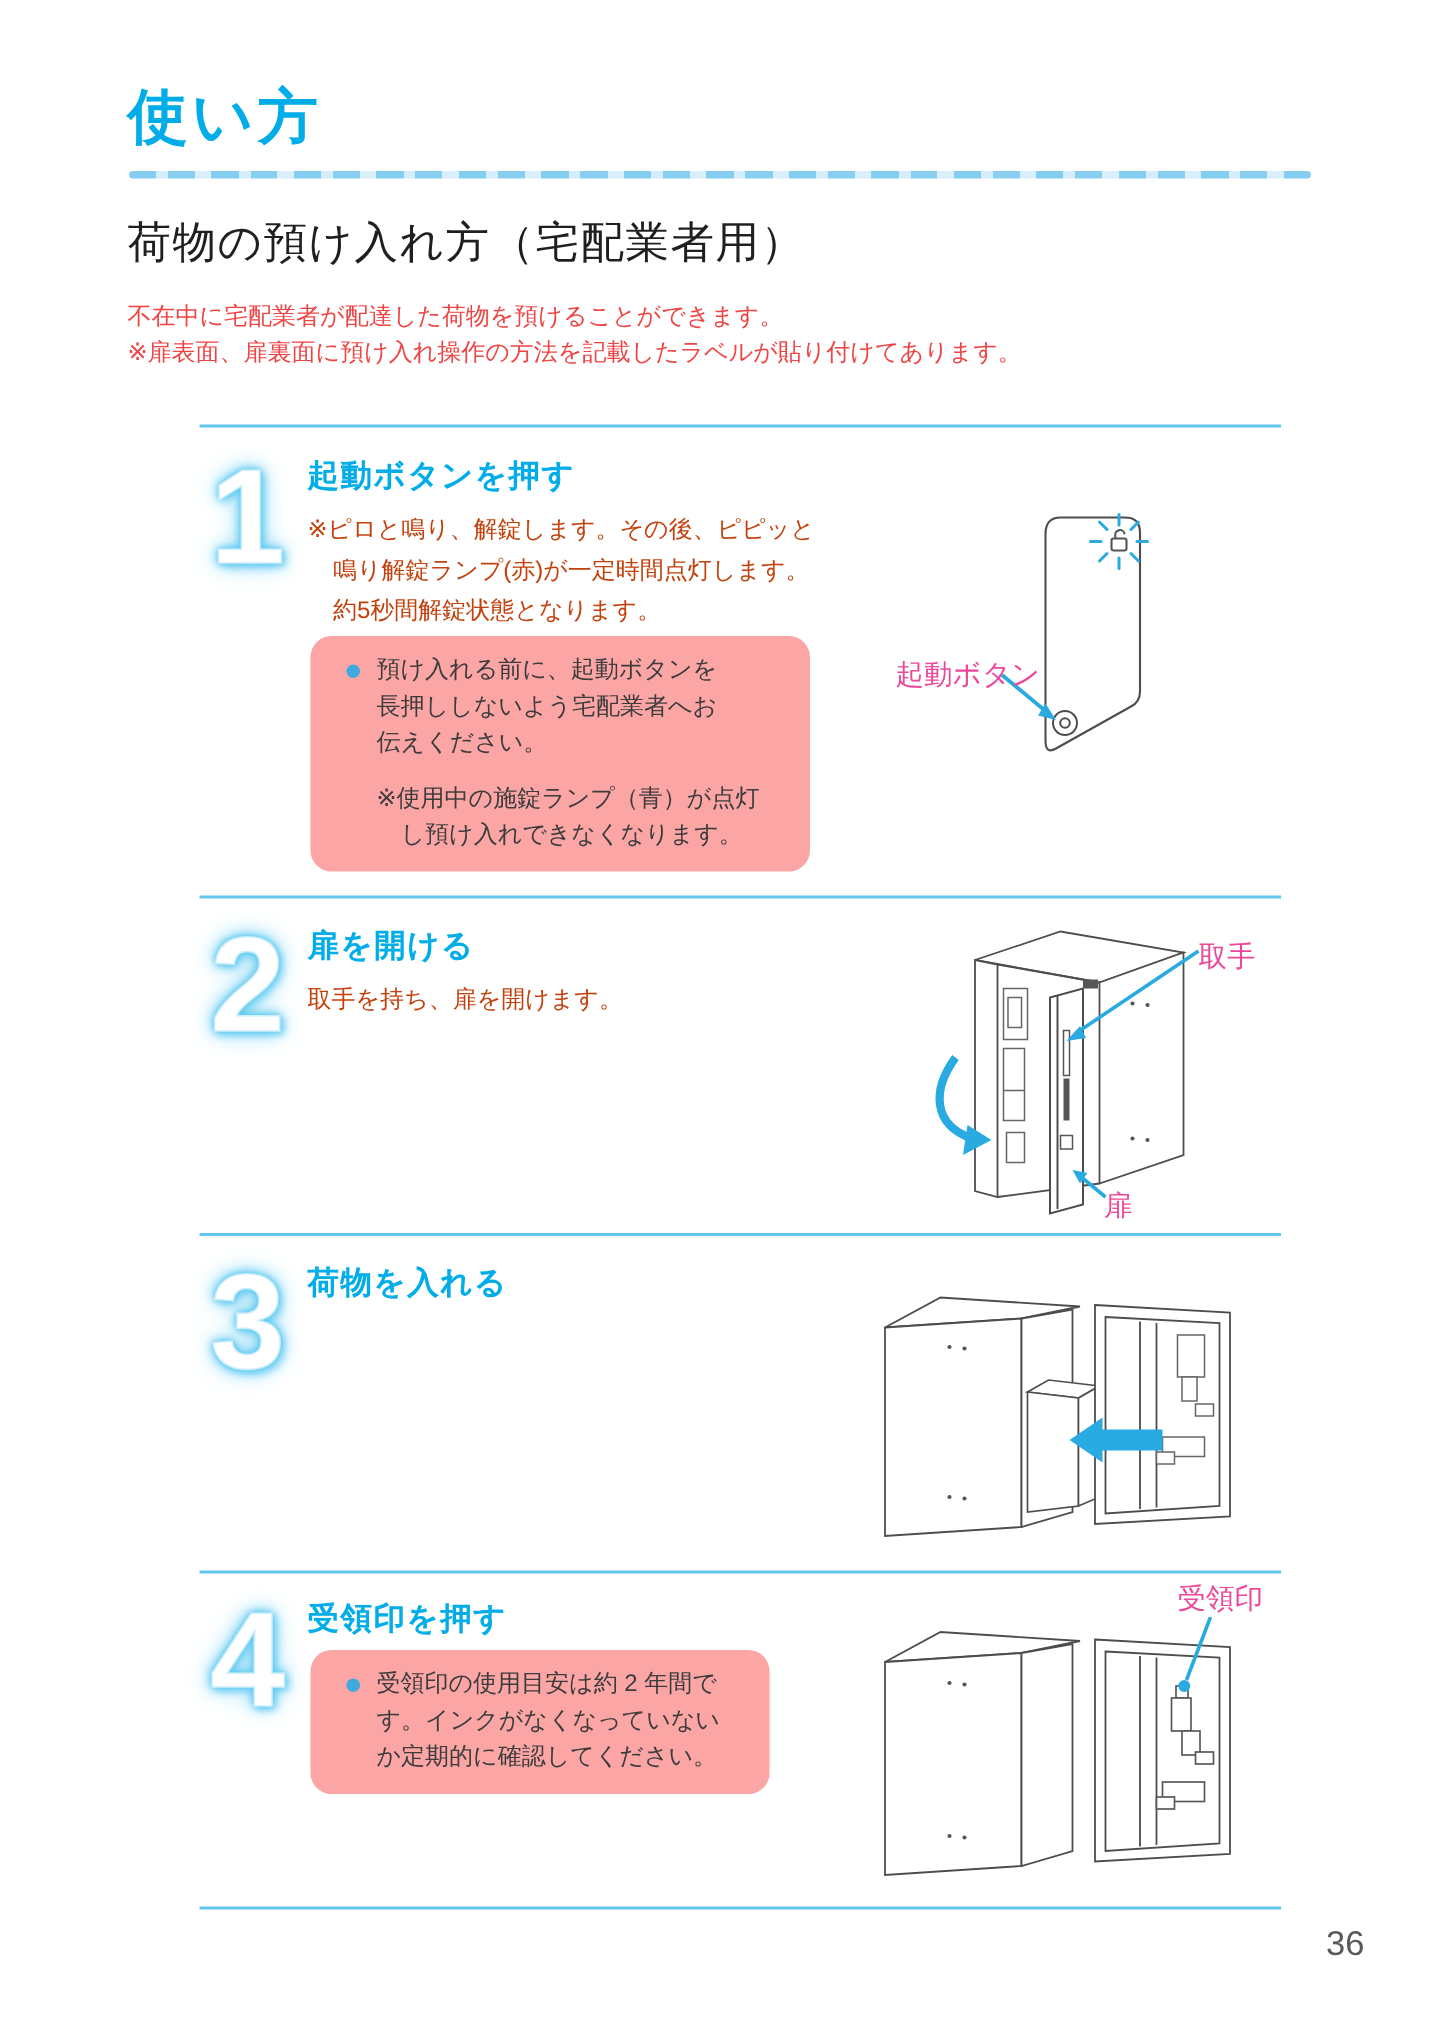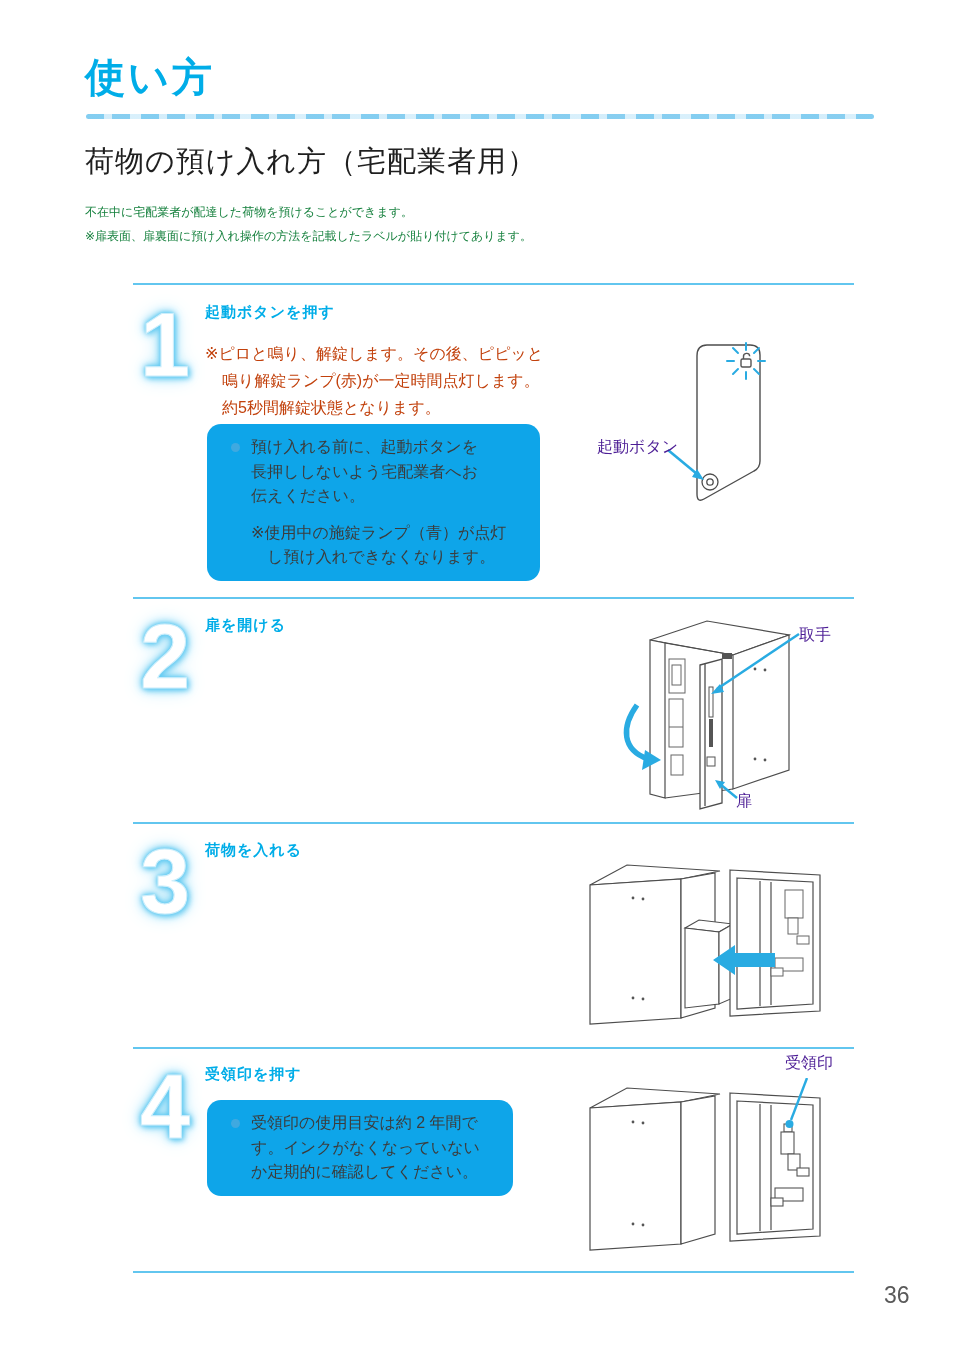--- a/index.html
+++ b/index.html
@@ -7,38 +7,38 @@
   body{font-family:"Liberation Sans","DejaVu Sans",sans-serif;color:#3c3c3c}
   .page{position:relative;width:960px;height:1358px;background:#fff;overflow:hidden}
   .abs{position:absolute}
 
   .section-title{left:85px;top:50px;font-size:40px;font-weight:bold;color:#00ade8;letter-spacing:3px}
   .brush{left:86px;top:114px;width:788px;height:5px;border-radius:3px;
     background:repeating-linear-gradient(90deg,
       rgba(125,203,240,.95) 0 18px, rgba(170,220,246,.5) 18px 26px,
       rgba(115,198,238,.85) 26px 44px, rgba(186,228,249,.55) 44px 55px);}
   .doc-title{left:85px;top:142px;font-size:29px;font-weight:normal;color:#1f1f1f;letter-spacing:1px}
-  .intro{left:85px;top:200px;font-size:12px;line-height:24px;color:#15803d}
+  .intro{left:85px;top:200px;font-size:16px;line-height:24px;color:#ef4444}
 
   .sep{left:133px;width:721px;height:2px;background:#62c6ef}
 
   .step-num{width:74px;text-align:center;font-size:90px;line-height:98px;font-weight:bold;color:#fff;
     -webkit-text-stroke:1px #cdeefb;
     text-shadow:0 0 2px #8ad8f4,0 0 4px #5ac8f2,0 0 7px #5ac8f2,0 0 12px #86d6f4,0 0 20px #b5e7fa,3px 3px 5px #a5e0f7;}
-  .step-heading{font-size:15px;font-weight:bold;color:#00ade8;letter-spacing:1px}
+  .step-heading{font-size:21px;font-weight:bold;color:#00ade8;letter-spacing:1px}
   .step-body{font-size:16px;line-height:27px;color:#c2410c}
   .hang{padding-left:17px}
 
-  .note{background:#0ea5e9;border-radius:14px;padding:11px 16px 11px 14px;font-size:16px;line-height:24.5px;color:#3c3c3c}
+  .note{background:#fca5a5;border-radius:14px;padding:11px 16px 11px 14px;font-size:16px;line-height:24.5px;color:#3c3c3c}
   .note .row{display:flex}
   .dot{width:9px;height:9px;border-radius:50%;background:#3fa9e0;margin:8px 11px 0 10px;flex:none}
   .note-text{width:242px}
   .note-sub{width:256px;margin-left:30px;margin-top:12px;padding-left:1em;text-indent:-1em}
 
-  .fig-label{font-size:16px;color:#4c1d95;white-space:nowrap}
+  .fig-label{font-size:19px;color:#ec4899;white-space:nowrap}
   .pagenum{left:884px;top:1282px;font-size:23px;color:#595959}
   svg{display:block}
 </style>
 </head>
 <body>
 
 <div class="page">
 
   <div class="abs section-title">使い方</div>
   <div class="abs brush"></div>
@@ -92,20 +92,21 @@
         <line x1="88" y1="120" x2="117" y2="144" stroke="#29abe2" stroke-width="2.6"></line>
         <polygon points="124,150 112,147 117,139" fill="#29abe2"></polygon>
       </g>
     </svg>
   </div>
   <div class="abs fig-label" style="left:597px;top:437px">起動ボタン</div>
 
   <div class="abs sep" style="top:597px"></div>
   <div class="abs step-num" style="left:128px;top:608px">2</div>
   <div class="abs step-heading" style="left:205px;top:616px">扉を開ける</div>
+  <div class="abs step-body" style="left:205px;top:653px">取手を持ち、扉を開けます。</div>
 
   <div class="abs" style="left:595px;top:607px">
     <svg width="285" height="210" viewBox="0 0 285 210">
       <g fill="#ffffff" stroke="#4d4d4d" stroke-width="1.2">
         <polygon points="55,33 112,14 194,28 138,48"></polygon>
         <polygon points="138,48 194,28 194,163 138,182"></polygon>
         <polygon points="55,33 70,36 70,191 55,187"></polygon>
         <polyline points="70,191 138,182" fill="none"></polyline>
         <polyline points="70,36 138,48" fill="none"></polyline>
       </g>

